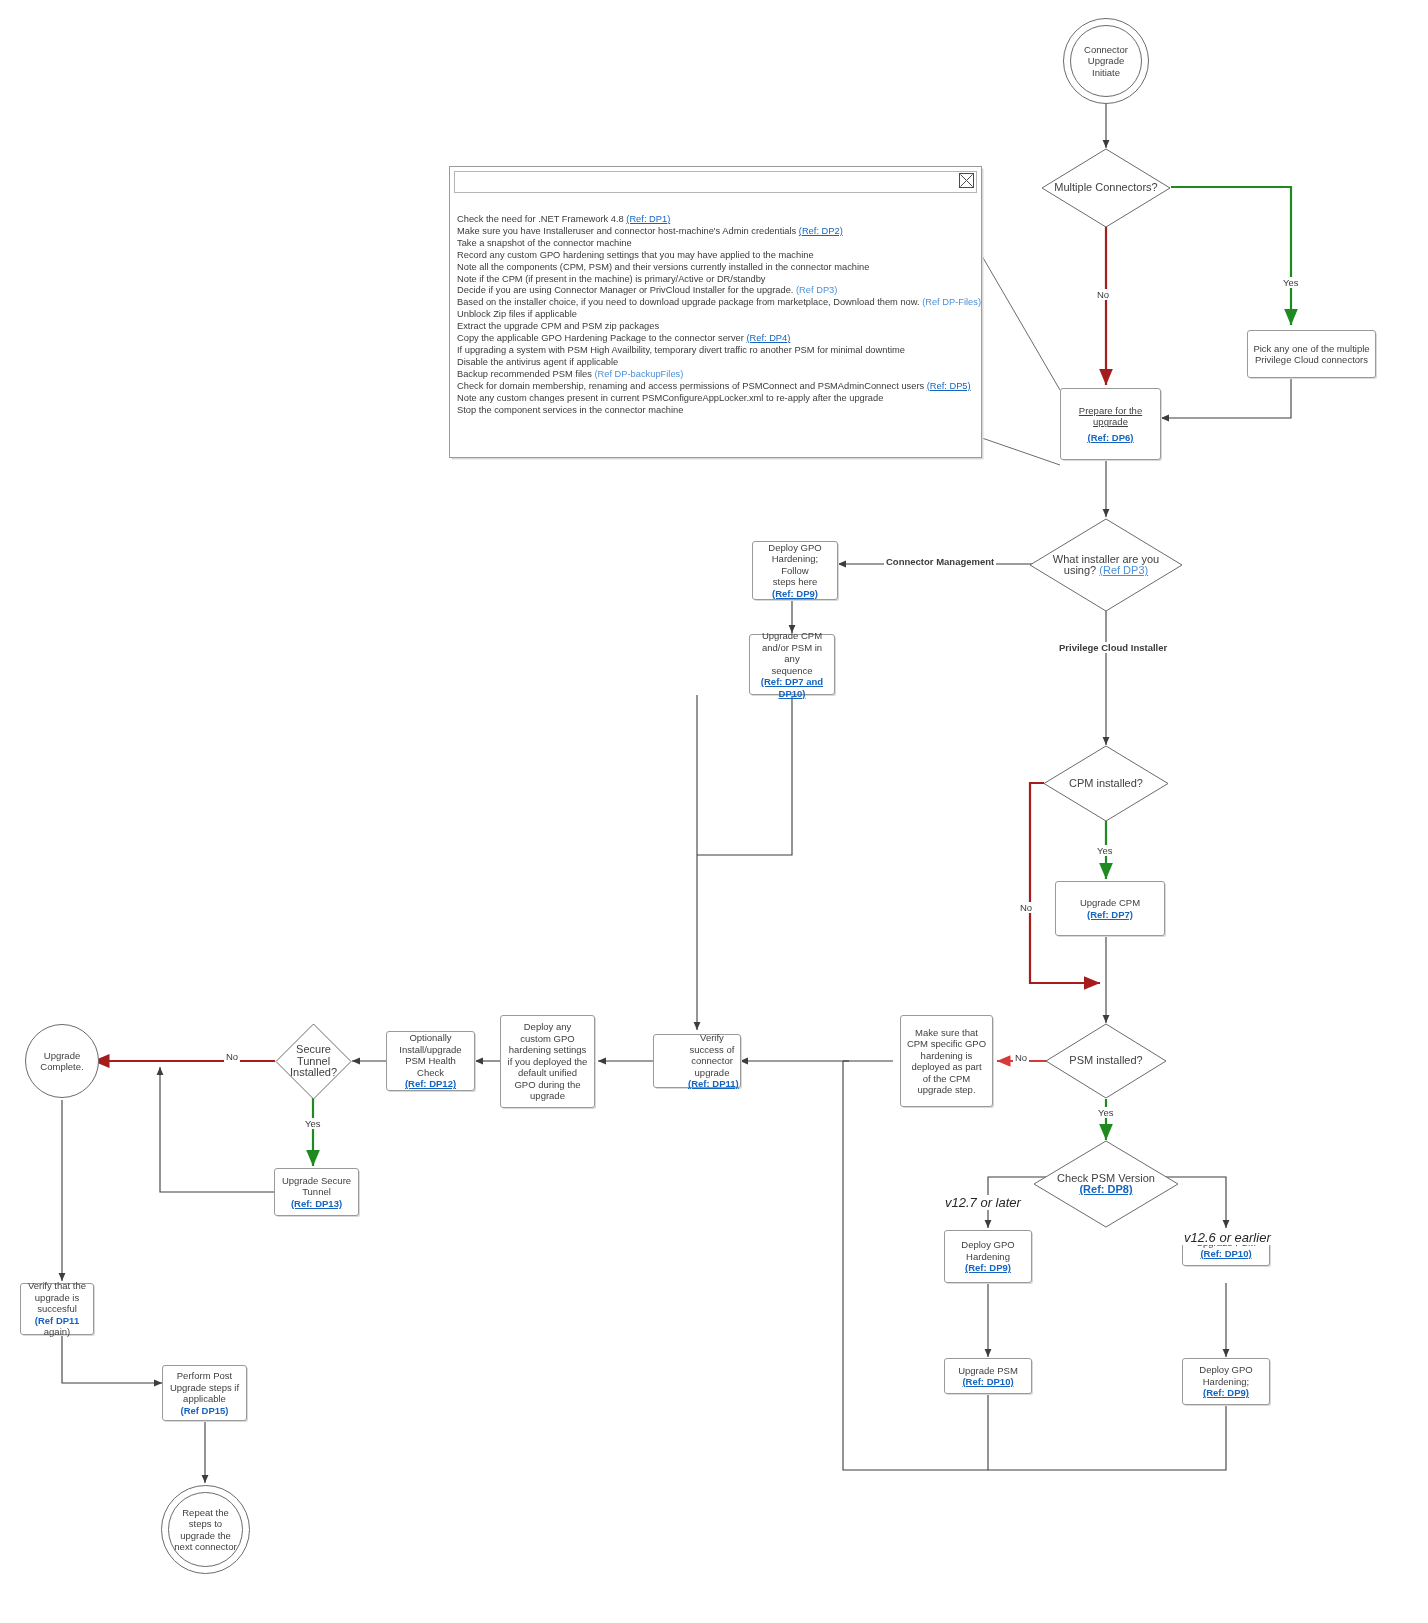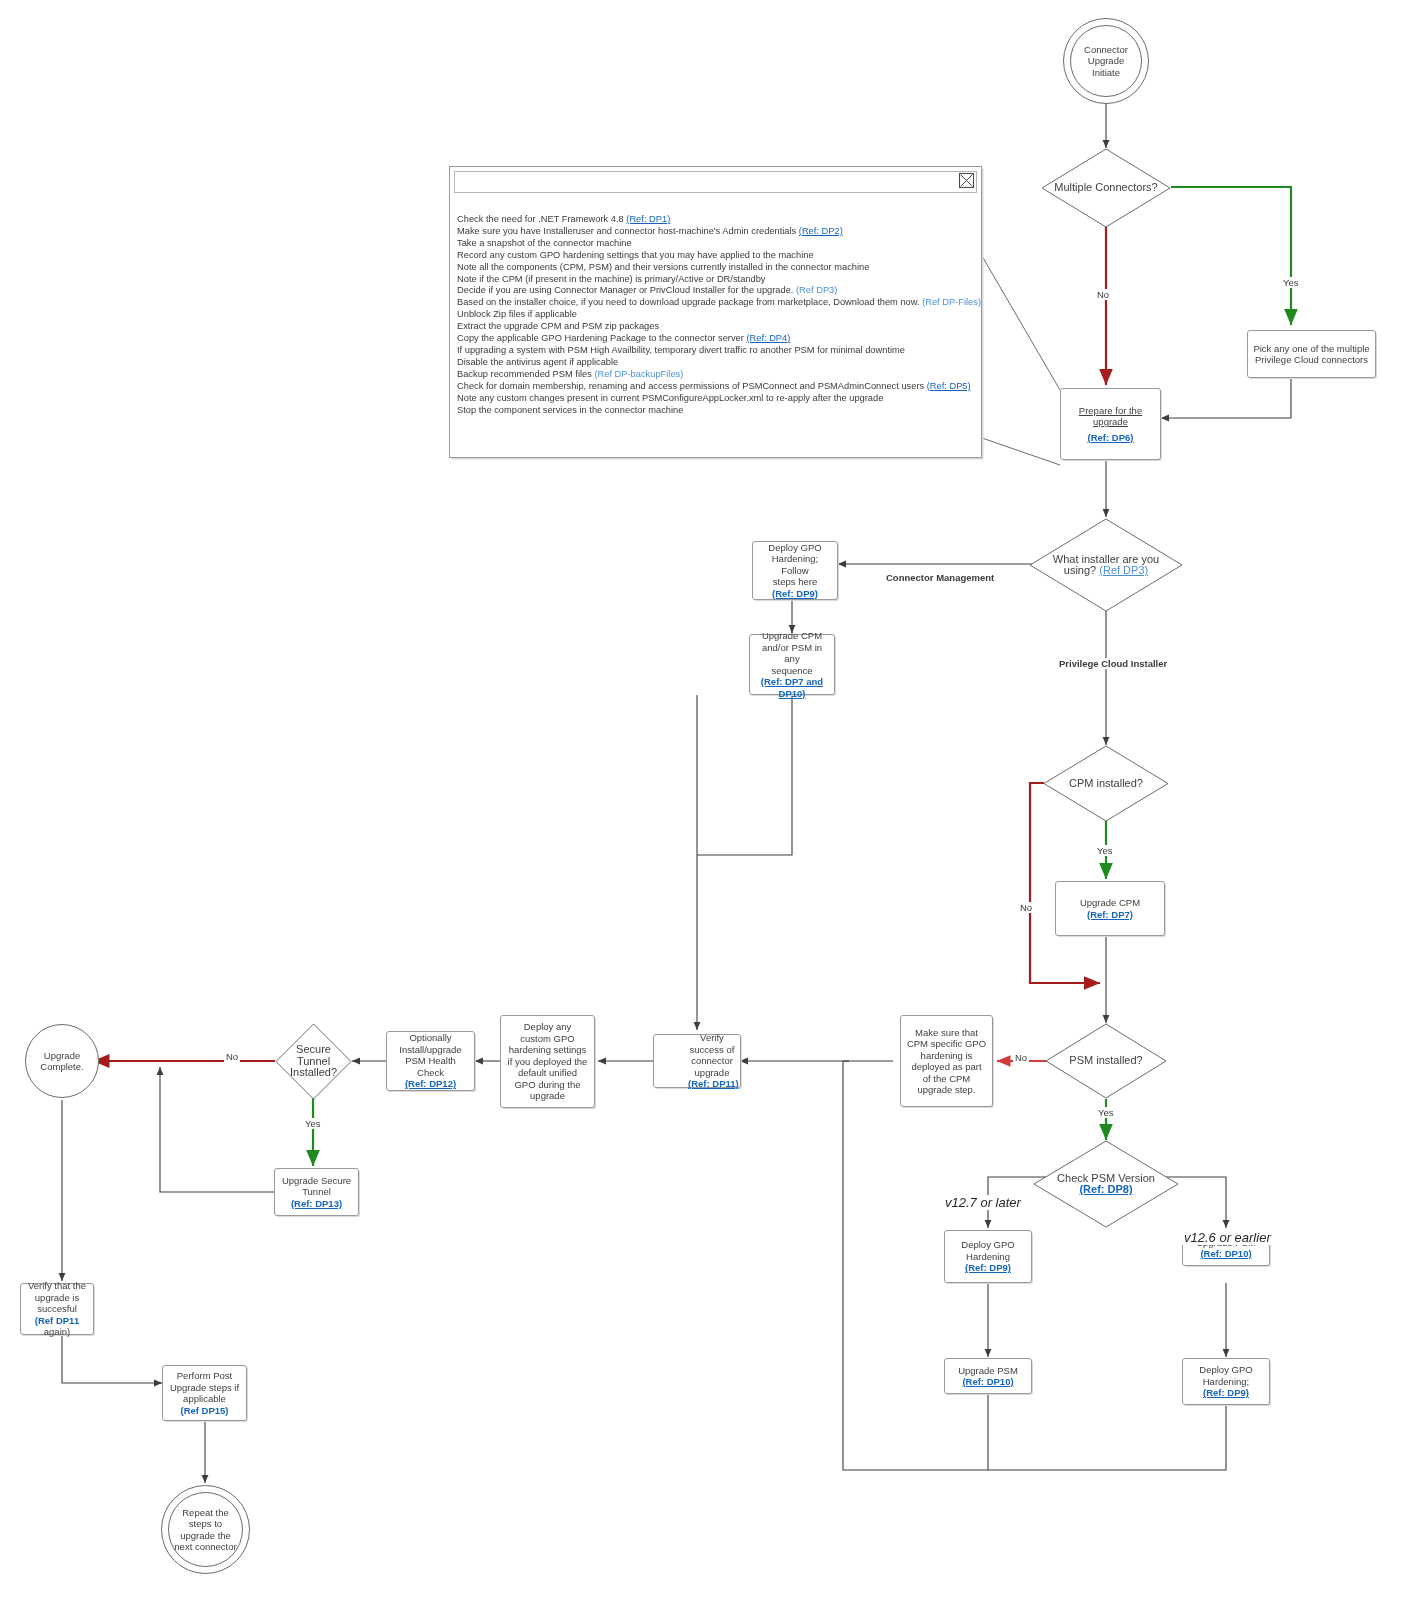--- a/index.html
+++ b/index.html
@@ -94,21 +94,21 @@
     font-weight: normal;
   }
   .edge-label {
     position: absolute;
     font-size: 9.5px;
     color: #3b3b3b;
     background: #ffffff;
     padding: 0 2px;
     white-space: nowrap;
   }
-  .edge-label.bold { font-weight: bold; font-size: 9.5px; margin-top: 16px; }
+  .edge-label.bold { font-weight: bold; font-size: 9.5px; }
   .edge-label.ital { font-style: italic; font-size: 13px; color: #262626; }
 
   
   #callout {
     position: absolute;
     left: 449px;
     top: 166px;
     width: 533px;
     height: 292px;
     background: #ffffff;

